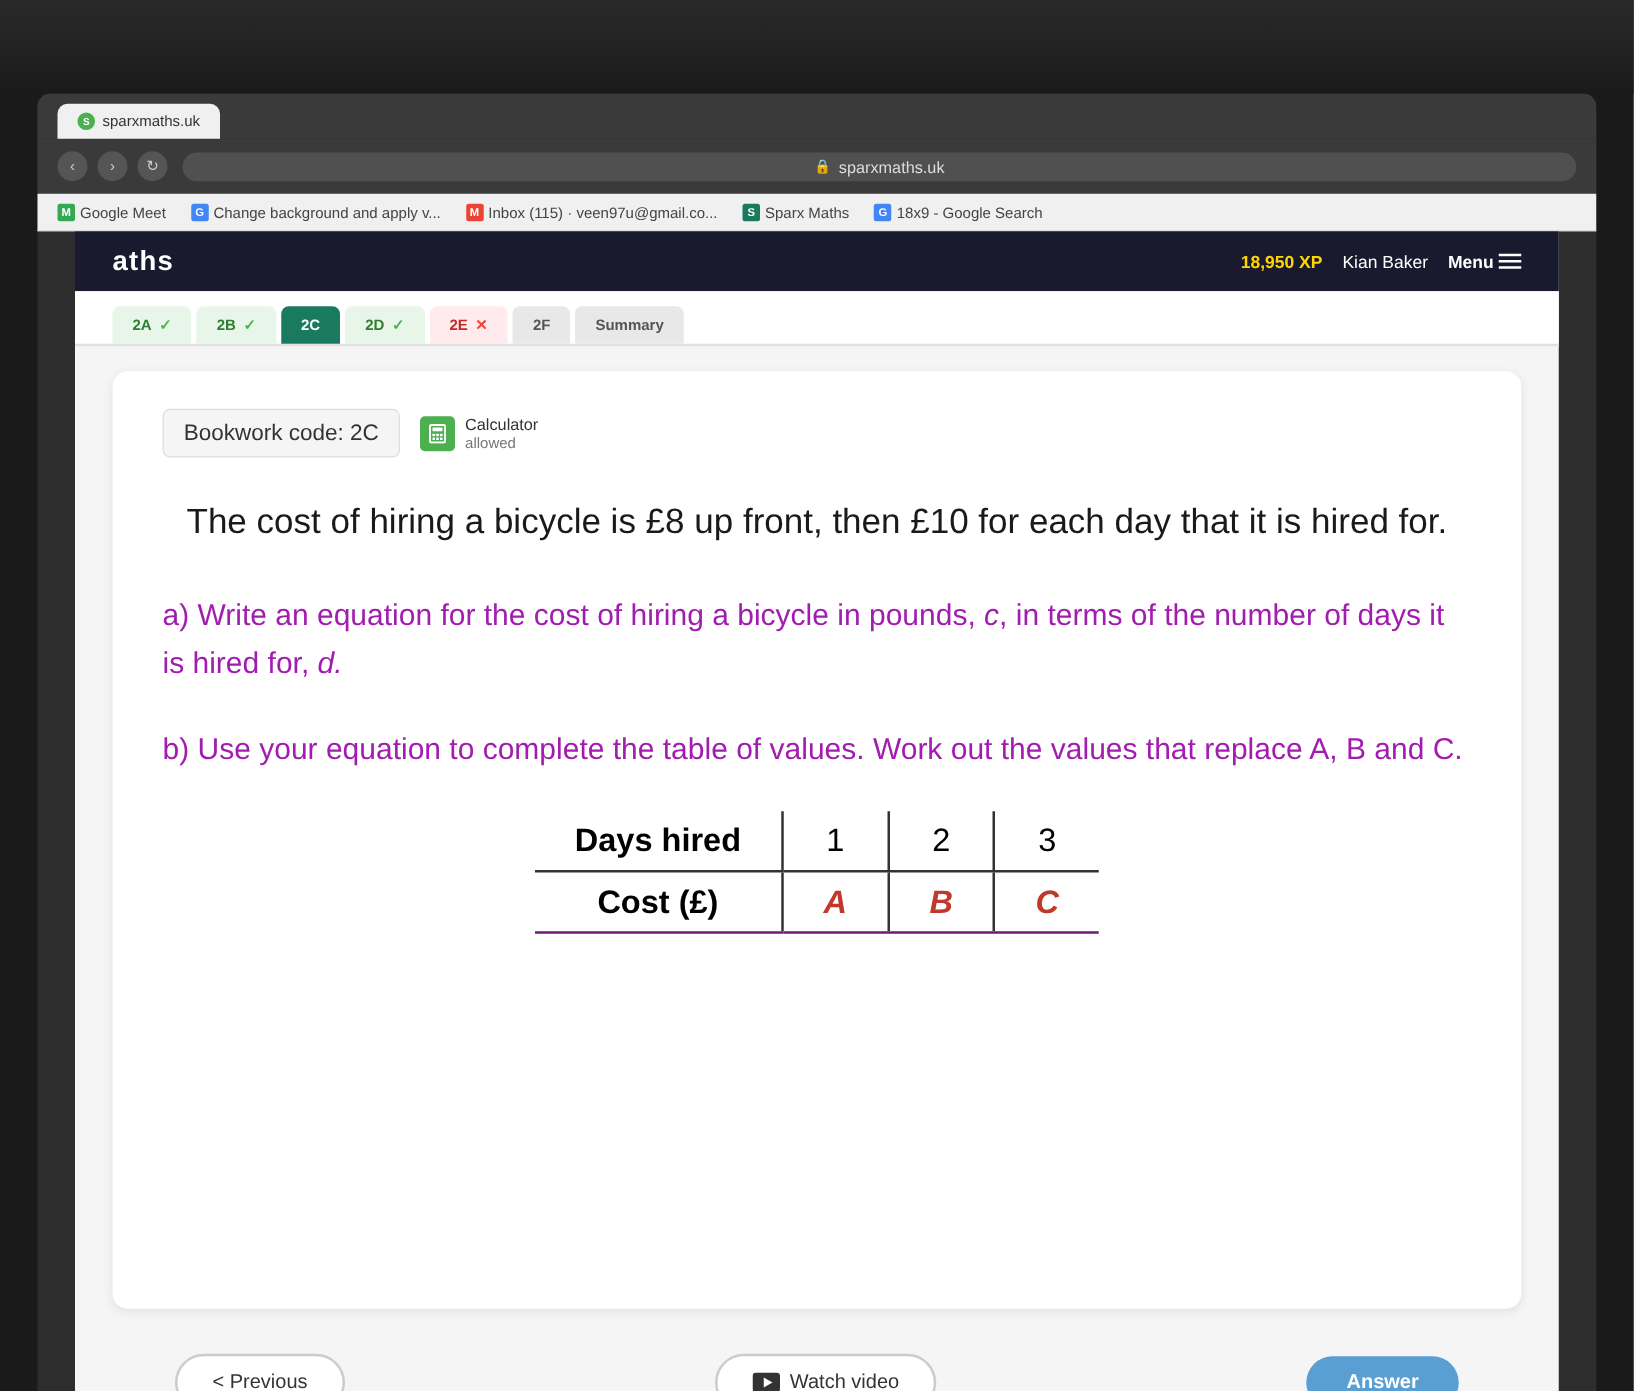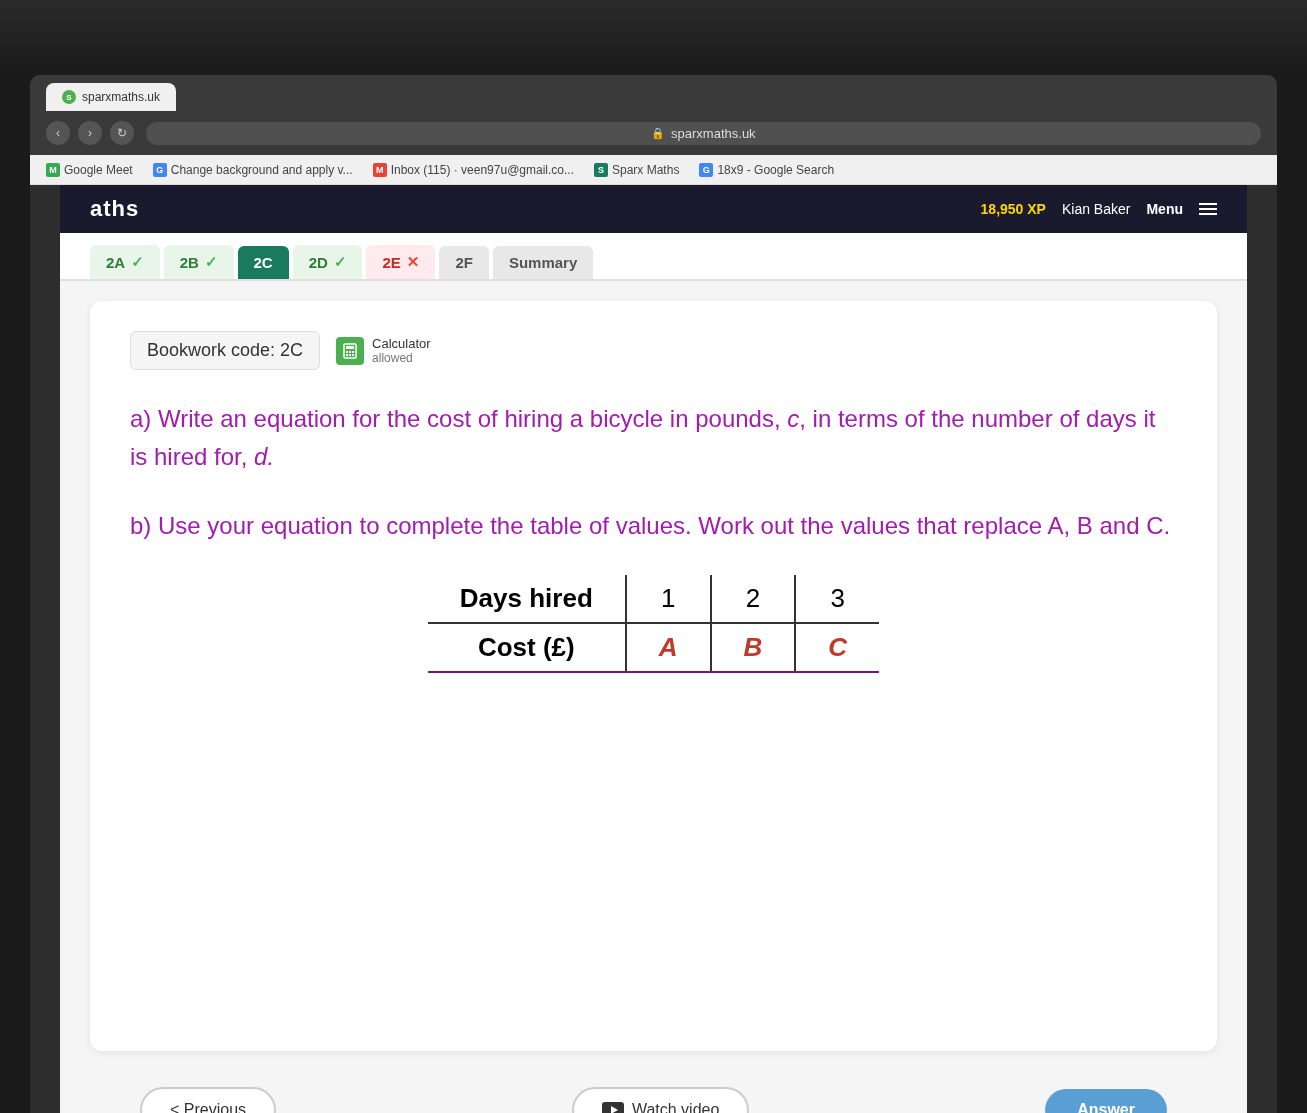--- a/index.html
+++ b/index.html
@@ -183,21 +183,21 @@
       color: white;
       font-size: 14px;
     }
 
     .menu-btn {
       color: white;
       font-size: 14px;
       font-weight: 600;
       display: flex;
       align-items: center;
-      gap: 16px;
+      gap: 4px;
       cursor: pointer;
     }
 
     .hamburger {
       display: flex;
       flex-direction: column;
       gap: 3px;
     }
 
     .hamburger span {
@@ -213,21 +213,21 @@
       padding: 12px 30px 0;
       display: flex;
       align-items: flex-end;
       gap: 4px;
       border-bottom: 2px solid #e0e0e0;
     }
 
     .task-tab {
       padding: 8px 16px;
       border-radius: 6px 6px 0 0;
-      font-size: 15px;
+      font-size: 12px;
       font-weight: 600;
       cursor: pointer;
       display: flex;
       align-items: center;
       gap: 6px;
       background: #e8e8e8;
       color: #555;
     }
 
     .task-tab.active {
@@ -509,20 +509,21 @@
               <rect x="10" y="11" width="2" height="2" rx="0.3" fill="white"></rect>
             </svg>
           </div>
           <div>
             <div style="font-size:13px;color:#333;font-weight:500;">Calculator</div>
             <div style="font-size:12px;color:#777;">allowed</div>
           </div>
         </div>
       </div>
 
+      <div class="question-text">The cost of hiring a bicycle is £8 up front, then £10 for each day that it is hired for.</div>
 
       <div class="part-text">
         a) Write an equation for the cost of hiring a bicycle in pounds, <span class="italic">c</span>, in terms of the number of days it is hired for, <span class="italic">d.</span>
       </div>
 
       <div class="part-text">
         b) Use your equation to complete the table of values. Work out the values that replace A, B and C.
       </div>
 
       <div class="table-wrapper">

